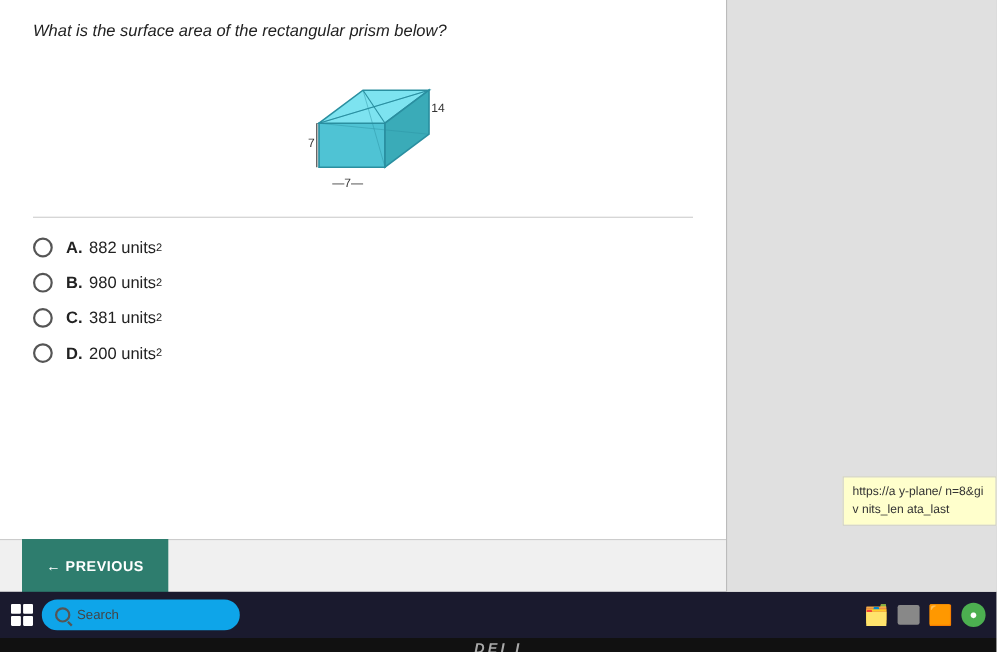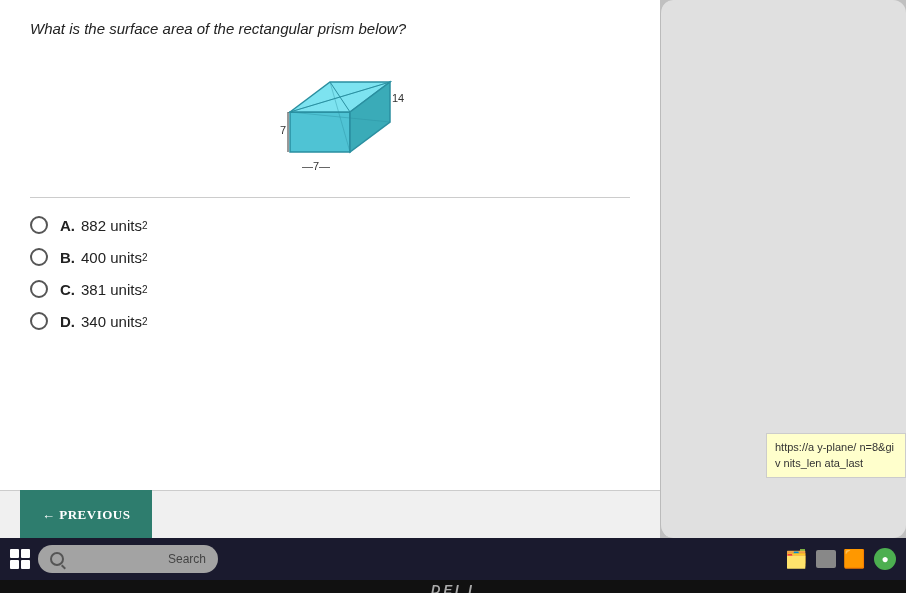--- a/index.html
+++ b/index.html
@@ -28,21 +28,20 @@
       flex-direction: row;
       flex: 1;
     }
 
     .right-panel {
       background: #e0e0e0;
       width: 246px;
       min-height: 490px;
       border-left: 1px solid #bbb;
       position: relative;
-      border-radius: 13px;
     }
 
     .tooltip-box {
       position: absolute;
       bottom: 60px;
       right: 0;
       background: #ffffcc;
       border: 1px solid #ccc;
       padding: 6px 8px;
       font-size: 11px;
@@ -119,21 +118,20 @@
       color: #fff;
       border: none;
       padding: 23px 22px;
       font-size: 13px;
       font-weight: bold;
       cursor: pointer;
       display: flex;
       align-items: center;
       gap: 6px;
       letter-spacing: 0.5px;
-      font-family: Liberation Serif, serif;
     }
 
     
     .taskbar {
       background: #1a1a2e;
       height: 42px;
       width: 906px;
       display: flex;
       align-items: center;
       padding: 0 10px;
@@ -150,29 +148,28 @@
       height: 20px;
       cursor: pointer;
     }
 
     .taskbar-start div {
       background: #fff;
       border-radius: 1px;
     }
 
     .search-bar {
-      background: #a3a3a3;
+      background: #0ea5e9;
       border-radius: 14px;
       display: flex;
       align-items: center;
       padding: 3px 12px;
       gap: 6px;
       height: 28px;
       width: 180px;
-      justify-content: space-between;
     }
 
     .search-icon-shape {
       width: 14px;
       height: 14px;
       border: 2px solid #555;
       border-radius: 50%;
       position: relative;
       flex-shrink: 0;
     }
@@ -281,33 +278,33 @@
       <ul class="options-list">
         <li>
           <span class="radio-circle"></span>
           <span class="option-label">A.</span>
           <span>882 units</span>
             <sup>2</sup>
         </li>
         <li>
           <span class="radio-circle"></span>
           <span class="option-label">B.</span>
-          <span>400 units</span>
+          <span>980 units</span>
             <sup>2</sup>
         </li>
         <li>
           <span class="radio-circle"></span>
           <span class="option-label">C.</span>
           <span>381 units</span>
             <sup>2</sup>
         </li>
         <li>
           <span class="radio-circle"></span>
           <span class="option-label">D.</span>
-          <span>340 units</span>
+          <span>200 units</span>
             <sup>2</sup>
         </li>
       </ul>
     </div>
 
     <div class="bottom-bar">
       <button class="prev-button">← PREVIOUS</button>
     </div>
   </div>
 

